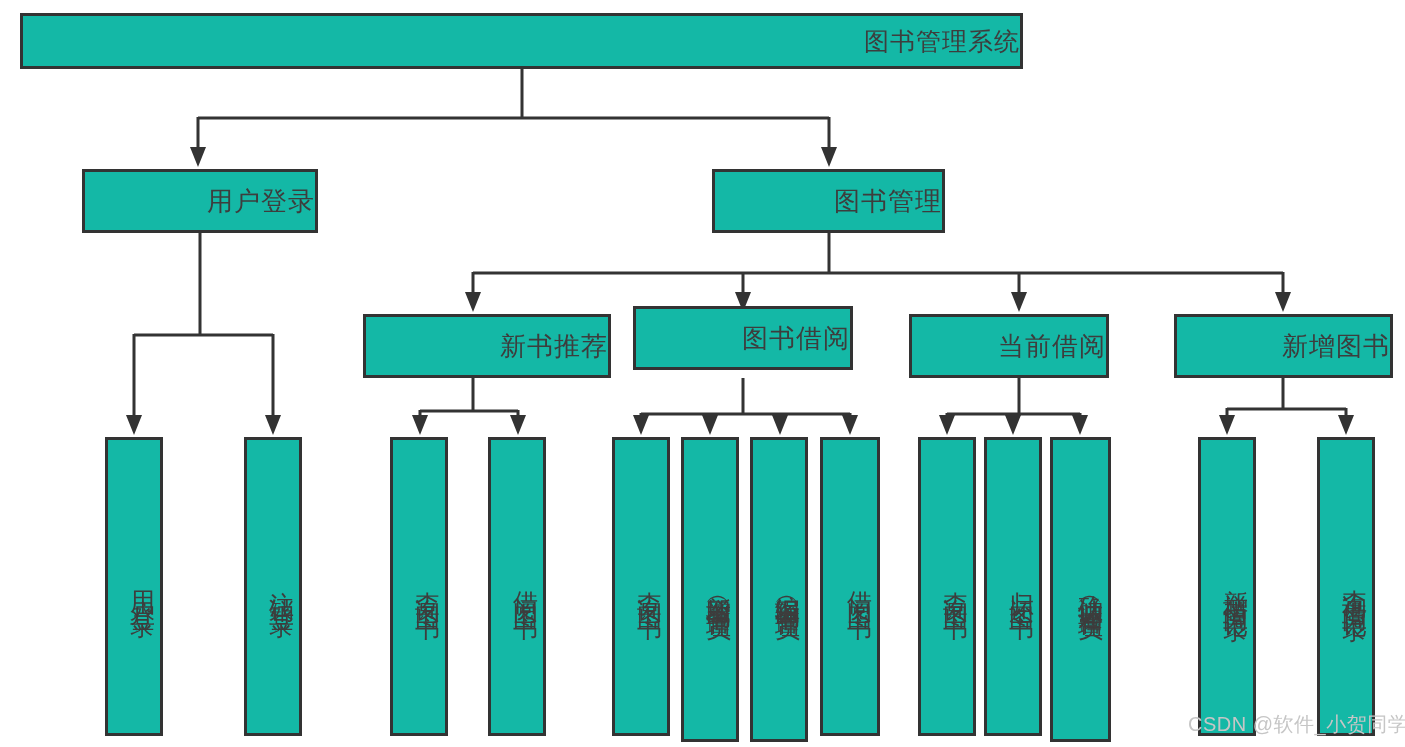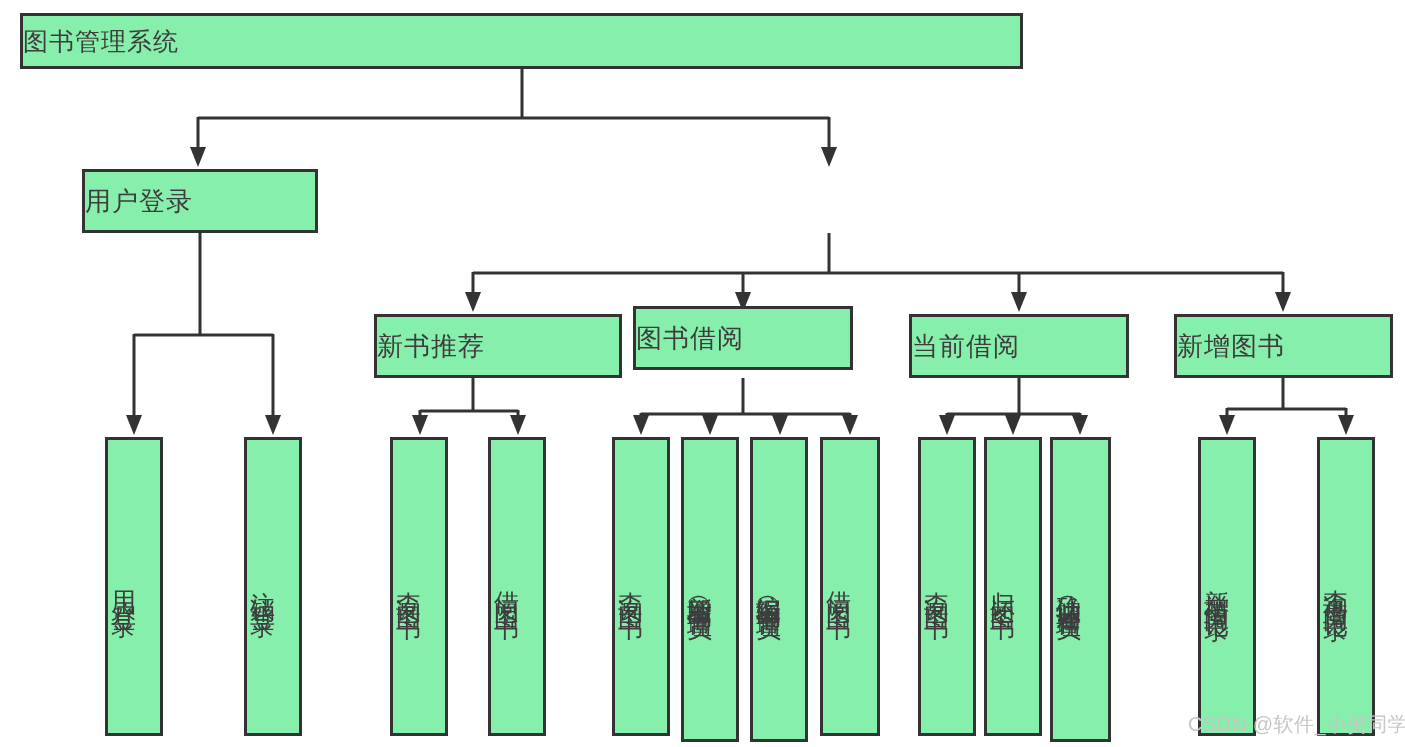--- a/index.html
+++ b/index.html
@@ -9,24 +9,24 @@
     height: 747px;
     background: #ffffff;
     overflow: hidden;
     font-family: "Liberation Sans", sans-serif;
   }
   #wires { position: absolute; left: 0; top: 0; z-index: 1; }
   .box {
     position: absolute;
     box-sizing: border-box;
     border: 3px solid #333333;
-    background: #86efac;
+    background: #14b8a6;
     display: flex;
     align-items: center;
-    justify-content: flex-start;
+    justify-content: flex-end;
     color: #3d3d3d;
     z-index: 2;
   }
   .hlabel { font-size: 26px; letter-spacing: 1px; white-space: nowrap; }
   .leaf {
     top: 437px;
     width: 58px;
     height: 299px;
   }
   .leaf .vtext {
@@ -37,23 +37,23 @@
   }
   .leaf.tall { height: 305px; }
   .ls8 { letter-spacing: 8px; }
   .ls6 { letter-spacing: 6px; }
   .ls3 { letter-spacing: 3px; }
   
   .n-root    { left: 20px;   top: 13px;  width: 1003px; height: 56px; }
   .n-root .hlabel { font-size: 25px; }
   .n-login   { left: 82px;   top: 169px; width: 236px;  height: 64px; }
   .n-mgmt    { left: 712px;  top: 169px; width: 233px;  height: 64px; }
-  .n-newbook { left: 374px;  top: 314px; width: 248px;  height: 64px; }
+  .n-newbook { left: 363px;  top: 314px; width: 248px;  height: 64px; }
   .n-borrow  { left: 633px;  top: 306px; width: 220px;  height: 64px; }
-  .n-current { left: 909px;  top: 314px; width: 220px;  height: 64px; }
+  .n-current { left: 909px;  top: 314px; width: 200px;  height: 64px; }
   .n-records { left: 1174px; top: 314px; width: 219px;  height: 64px; }
   .l-1  { left: 105px;  }
   .l-2  { left: 244px;  }
   .l-3  { left: 390px;  }
   .l-4  { left: 488px;  }
   .l-5  { left: 612px;  }
   .l-6  { left: 681px;  }
   .l-7  { left: 750px;  }
   .l-8  { left: 820px;  width: 60px; }
   .l-9  { left: 918px;  }
@@ -120,20 +120,23 @@
     </g>
   </svg>
 
   <div class="box n-root">
     <span class="hlabel">图书管理系统</span>
   </div>
 
   <div class="box n-login">
     <span class="hlabel">用户登录</span>
   </div>
+  <div class="box n-mgmt">
+    <span class="hlabel">图书管理</span>
+  </div>
 
   <div class="box n-newbook">
     <span class="hlabel">新书推荐</span>
   </div>
   <div class="box n-borrow">
     <span class="hlabel">图书借阅</span>
   </div>
   <div class="box n-current">
     <span class="hlabel">当前借阅</span>
   </div>

